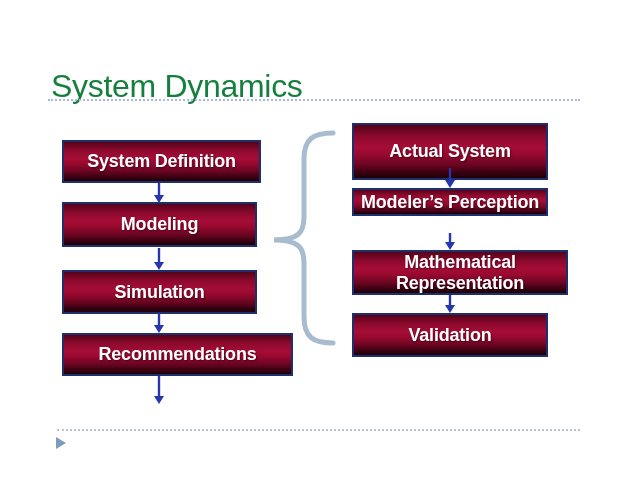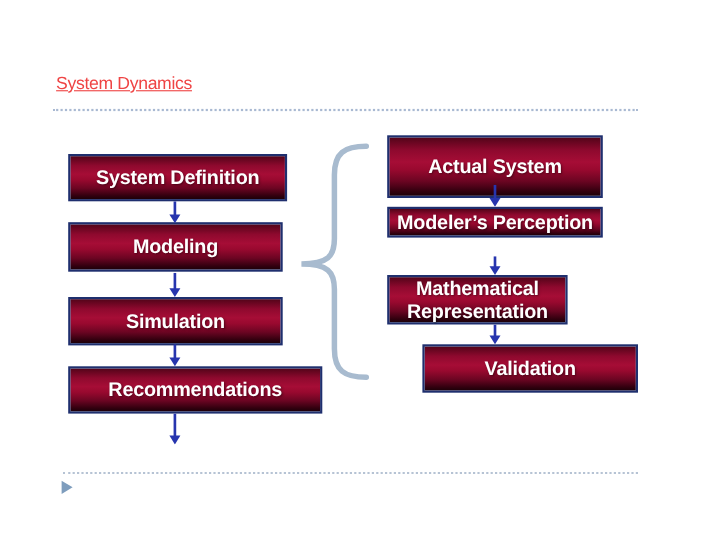--- a/index.html
+++ b/index.html
@@ -2,21 +2,21 @@
 <html><head>
 <meta charset="utf-8">
 <style>
   html,body{margin:0;padding:0;background:#ffffff;}
   body{font-family:"Liberation Sans",sans-serif;}
   .slide{
     position:relative;width:638px;height:493px;background:#ffffff;overflow:hidden;
   }
   .slide-title{
     position:absolute;left:51px;top:68px;
-    font-size:16px;font-weight:400;color:#ef4444;letter-spacing:-0.3px;text-decoration:underline;
+    font-size:32px;font-weight:400;color:#15803d;letter-spacing:-0.3px;
   }
   .title-divider{
     position:absolute;left:48px;top:99px;width:532px;height:0;
     border-top:2px dotted #a9b9d2;
   }
   .flow-box{
     position:absolute;box-sizing:border-box;
     display:flex;align-items:center;justify-content:center;text-align:center;
     border:2px solid #1f2f6e;
     background:linear-gradient(180deg,#530419 0%,#8e092e 22%,#a60d36 42%,#99092f 55%,#6b0522 75%,#33000f 92%,#1c0008 100%);
@@ -25,22 +25,22 @@
     text-shadow:1px 1px 2px rgba(0,0,0,0.45);
   }
   
   .lb0{left:62px;top:140px;width:199px;height:43px;}
   .lb1{left:62px;top:202px;width:195px;height:45px;}
   .lb2{left:62px;top:270px;width:195px;height:44px;}
   .lb3{left:62px;top:333px;width:231px;height:43px;}
   
   .rb0{left:352px;top:123px;width:196px;height:57px;}
   .rb1{left:352px;top:188px;width:196px;height:28px;}
-  .rb2{left:352px;top:250px;width:164px;height:45px;padding:0 18px;}
-  .rb3{left:352px;top:313px;width:196px;height:44px;margin-left:32px;}
+  .rb2{left:352px;top:250px;width:216px;height:45px;padding:0 18px;}
+  .rb3{left:352px;top:313px;width:196px;height:44px;}
   .arrow{position:absolute;}
   .brace{position:absolute;left:268px;top:125px;}
   .footer-divider{
     position:absolute;left:57px;top:429px;width:523px;height:0;
     border-top:2px dotted #b6c3d4;
   }
   .footer-triangle{
     position:absolute;left:56px;top:437px;width:0;height:0;
     border-top:6px solid transparent;
     border-bottom:6px solid transparent;

